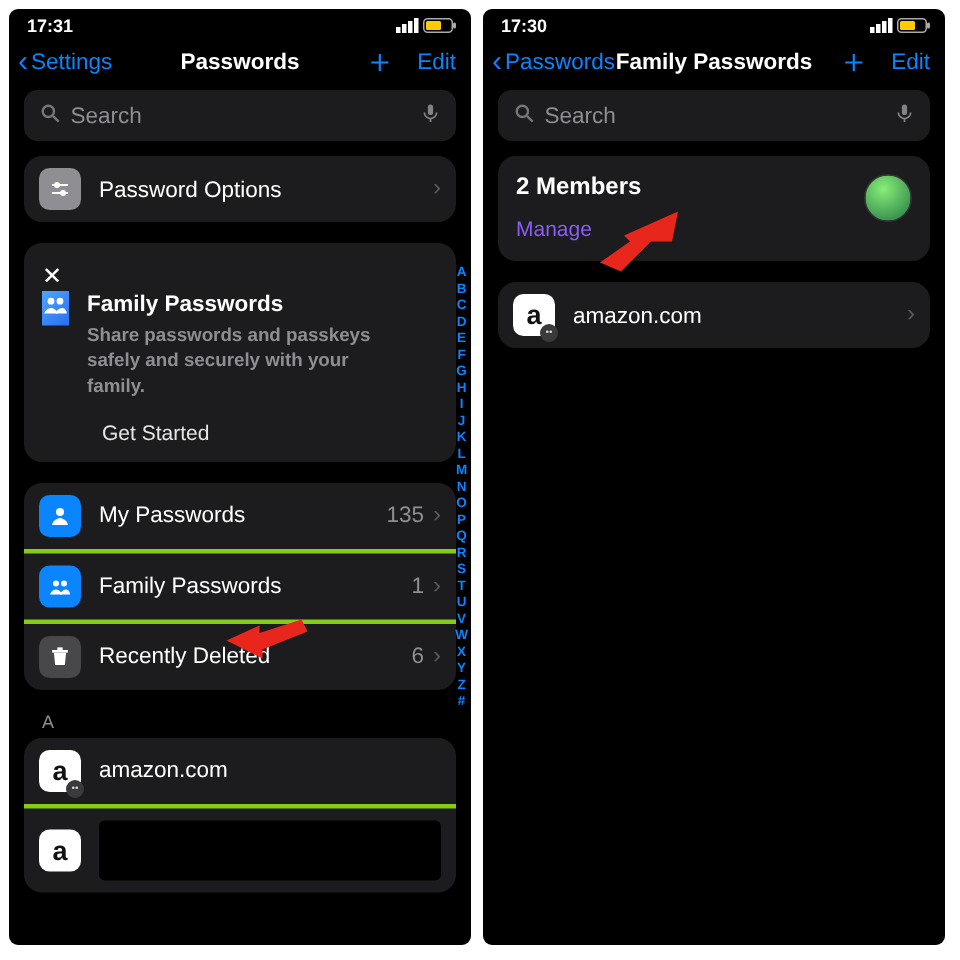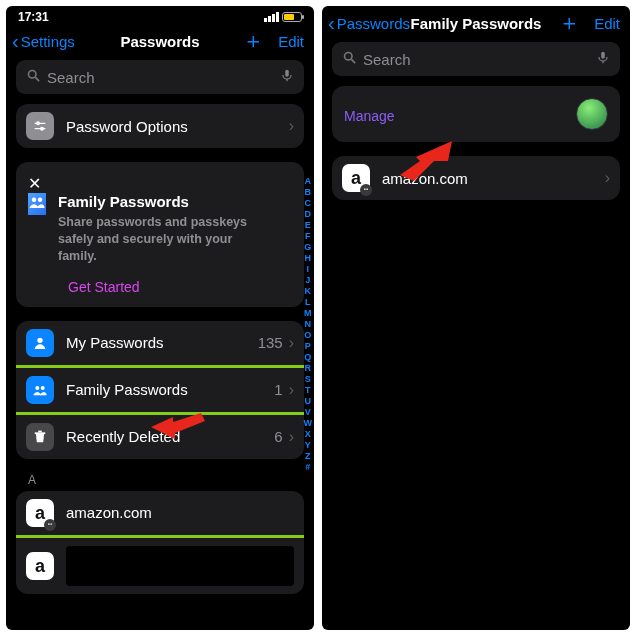--- a/index.html
+++ b/index.html
@@ -27,21 +27,21 @@
   .row { display:flex; align-items:center; min-height:44px; padding:8px 10px; position:relative; }
   .row + .row { border-top:3px solid #84cc16; }
   .row .icon { width:28px; height:28px; border-radius:7px; display:flex; align-items:center; justify-content:center; margin-right:12px; flex:0 0 28px;}
   .row .lab { font-size:15px; color:#fff; }
   .row .count { margin-left:auto; color:#8e8e93; font-size:15px; margin-right:6px;}
   .row .chev { color:#5a5a5e; font-size:16px;}
   .promo { padding:12px 12px 12px 12px;}
   .promo .hdr { display:flex; align-items:flex-start; gap:12px;}
   .promo .ptitle { font-weight:600; font-size:15px; color:#fff; margin-bottom:4px;}
   .promo .pdesc { font-size:12.5px; color:#8e8e93; line-height:1.35; padding-right:22px;font-weight:bold;}
-  .promo .link { display:block; color:#d946ef; font-size:14px; margin-top:14px; margin-left:40px;}
+  .promo .link { display:block; color:#e5e5e5; font-size:14px; margin-top:14px; margin-left:40px;}
   .section-label { color:#8e8e93; font-size:12px; margin:4px 0 4px 22px;}
   .entry .icon { background:#fff; }
   .indexbar { position:absolute; right:2px; top:170px; display:flex; flex-direction:column; gap:1px; color:#0a84ff; font-size:9px; font-weight:600; align-items:center;}
   .arrow { position:absolute; pointer-events:none; }
   .arrow svg { display:block; }
   
   .bg-red{background:#e73a36}.bg-gray{background:#8e8e93}.bg-blue{background:#0a84ff}.bg-dgray{background:#48484a}
   .bg-white{background:#fff}.bg-fam{background:linear-gradient(135deg,#4da6ff,#2a6ef0)}
   .amazon {font-weight:900;font-size:18px;color:#111;line-height:1;}
   .avatar{width:32px;height:32px;border-radius:16px;background:radial-gradient(circle at 40% 30%,#8e7,#274);border:1px solid #333;}
@@ -225,20 +225,34 @@
       </div>
 
   <div class="arrow" style="left:145px;top:405px">
     <svg width="56" height="40">
           <polygon points="0,16 22,6 22,11 50,2 54,10 24,22 24,28" fill="#e8261c"></polygon>
         </svg>
   </div>
 </div>
 
 <div class="phone">
+  <div class="status">
+    <span>17:30</span>
+    <span class="right">
+      <span class="sig">
+            <i></i>
+            <i></i>
+            <i></i>
+            <i></i>
+          </span>
+      <span class="batt">
+            <span class="fill" style="width:10px"></span>
+          </span>
+    </span>
+  </div>
   <div class="nav">
     <span class="back">
       <span class="chev">‹</span>
       <span>Passwords</span>
     </span>
     <span class="title">Family Passwords</span>
     <span class="actions">
       <span class="plus">＋</span>
       <span>Edit</span>
     </span>
@@ -256,20 +270,21 @@
             <rect x="9" y="2" width="6" height="12" rx="3"></rect>
             <path d="M5 11a7 7 0 0014 0" stroke="#8e8e93" stroke-width="2" fill="none"></path>
             <line x1="12" y1="18" x2="12" y2="22" stroke="#8e8e93" stroke-width="2"></line>
           </svg>
     </span>
   </div>
 
   <div class="group members" style="padding:12px 12px">
     <div style="display:flex;align-items:flex-start">
       <div style="flex:1">
+        <div class="lab" style="font-weight:600">2 Members</div>
         <a class="mng">Manage</a>
       </div>
       <div class="avatar"></div>
     </div>
   </div>
 
   <div class="group">
     <div class="row entry" style="position:relative">
       <span class="icon bg-white">
             <span class="amazon">a</span>

